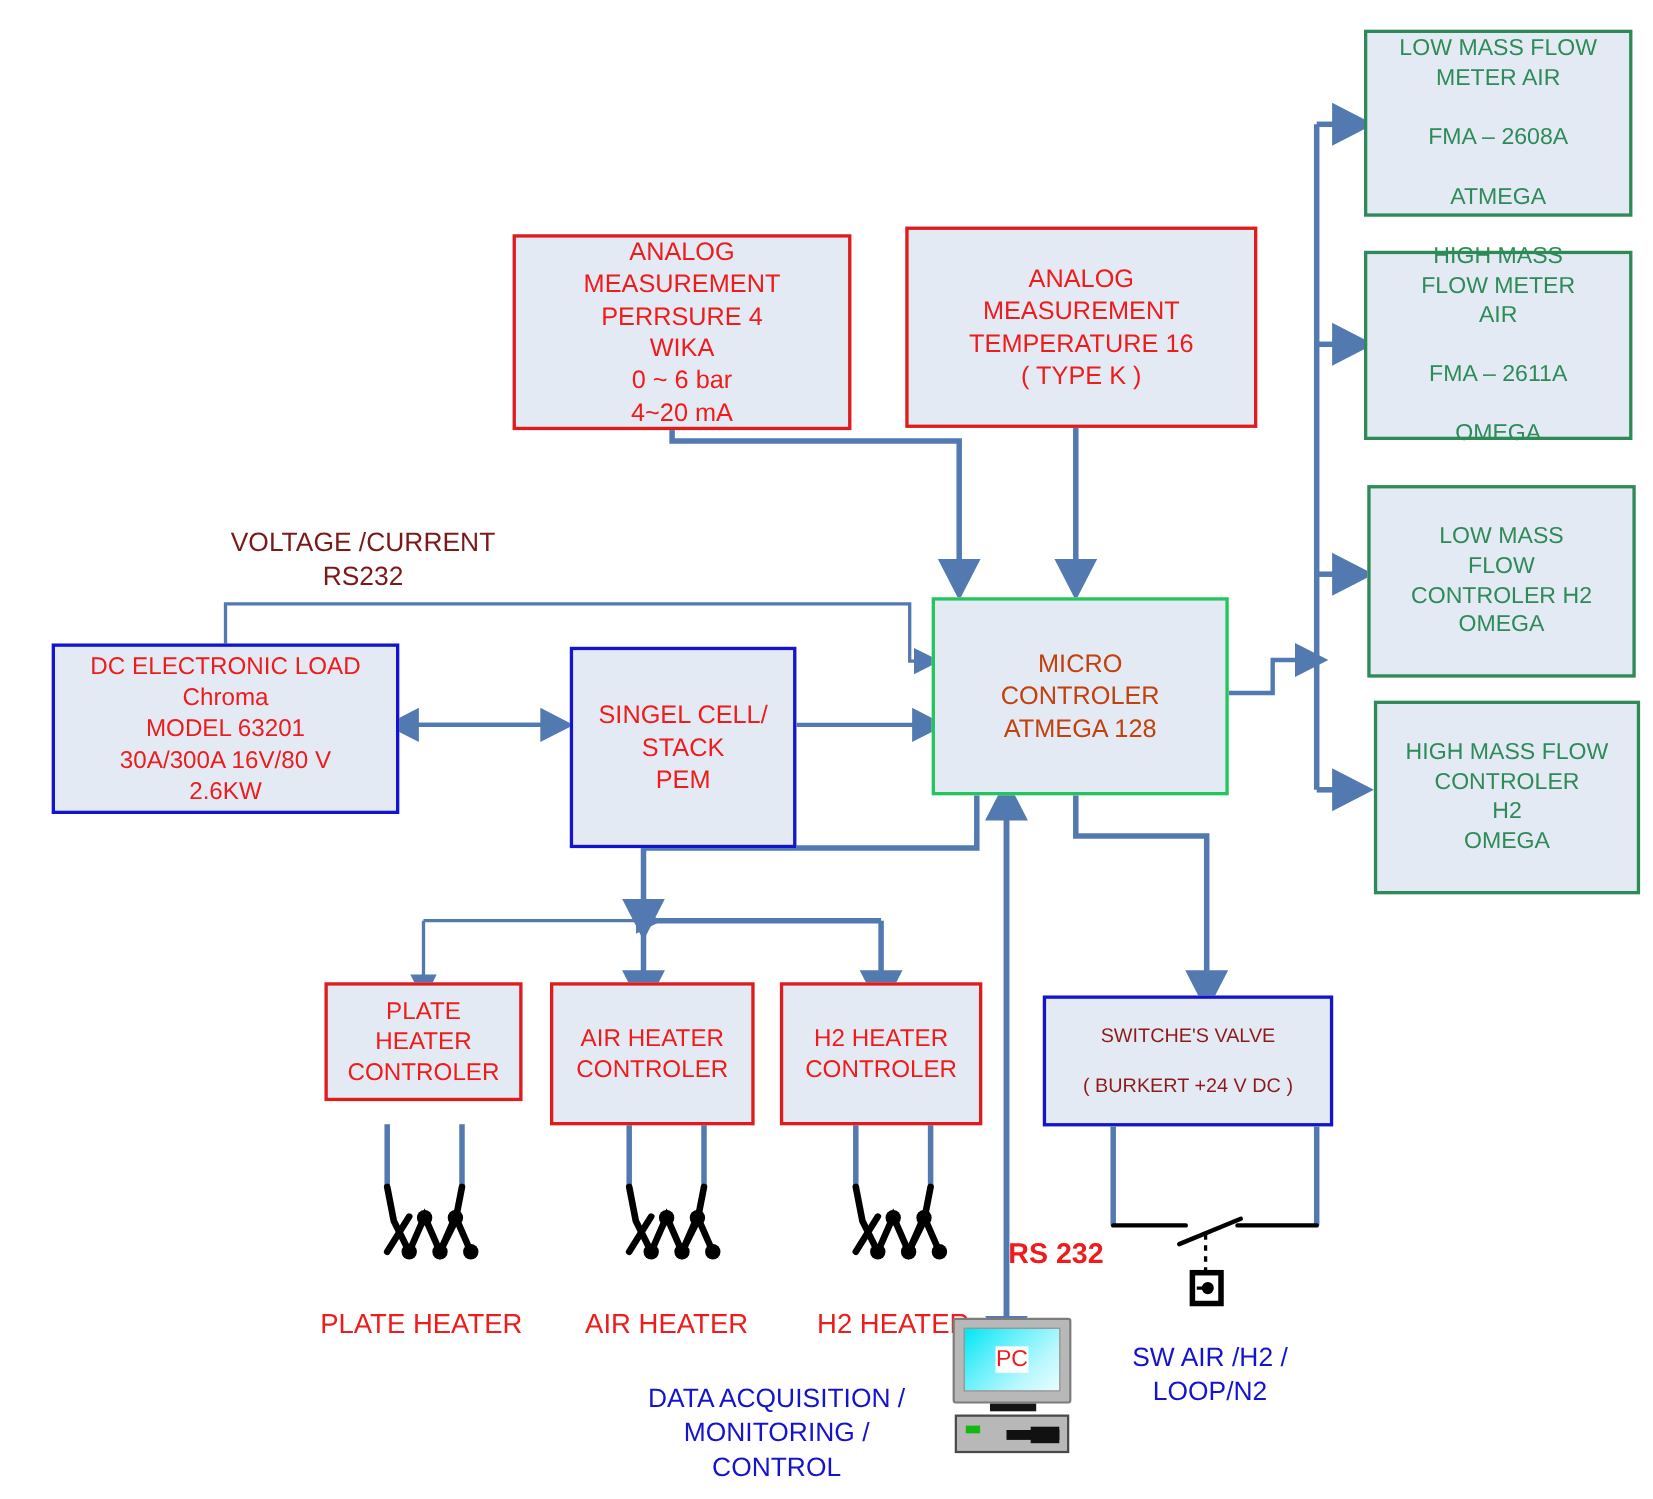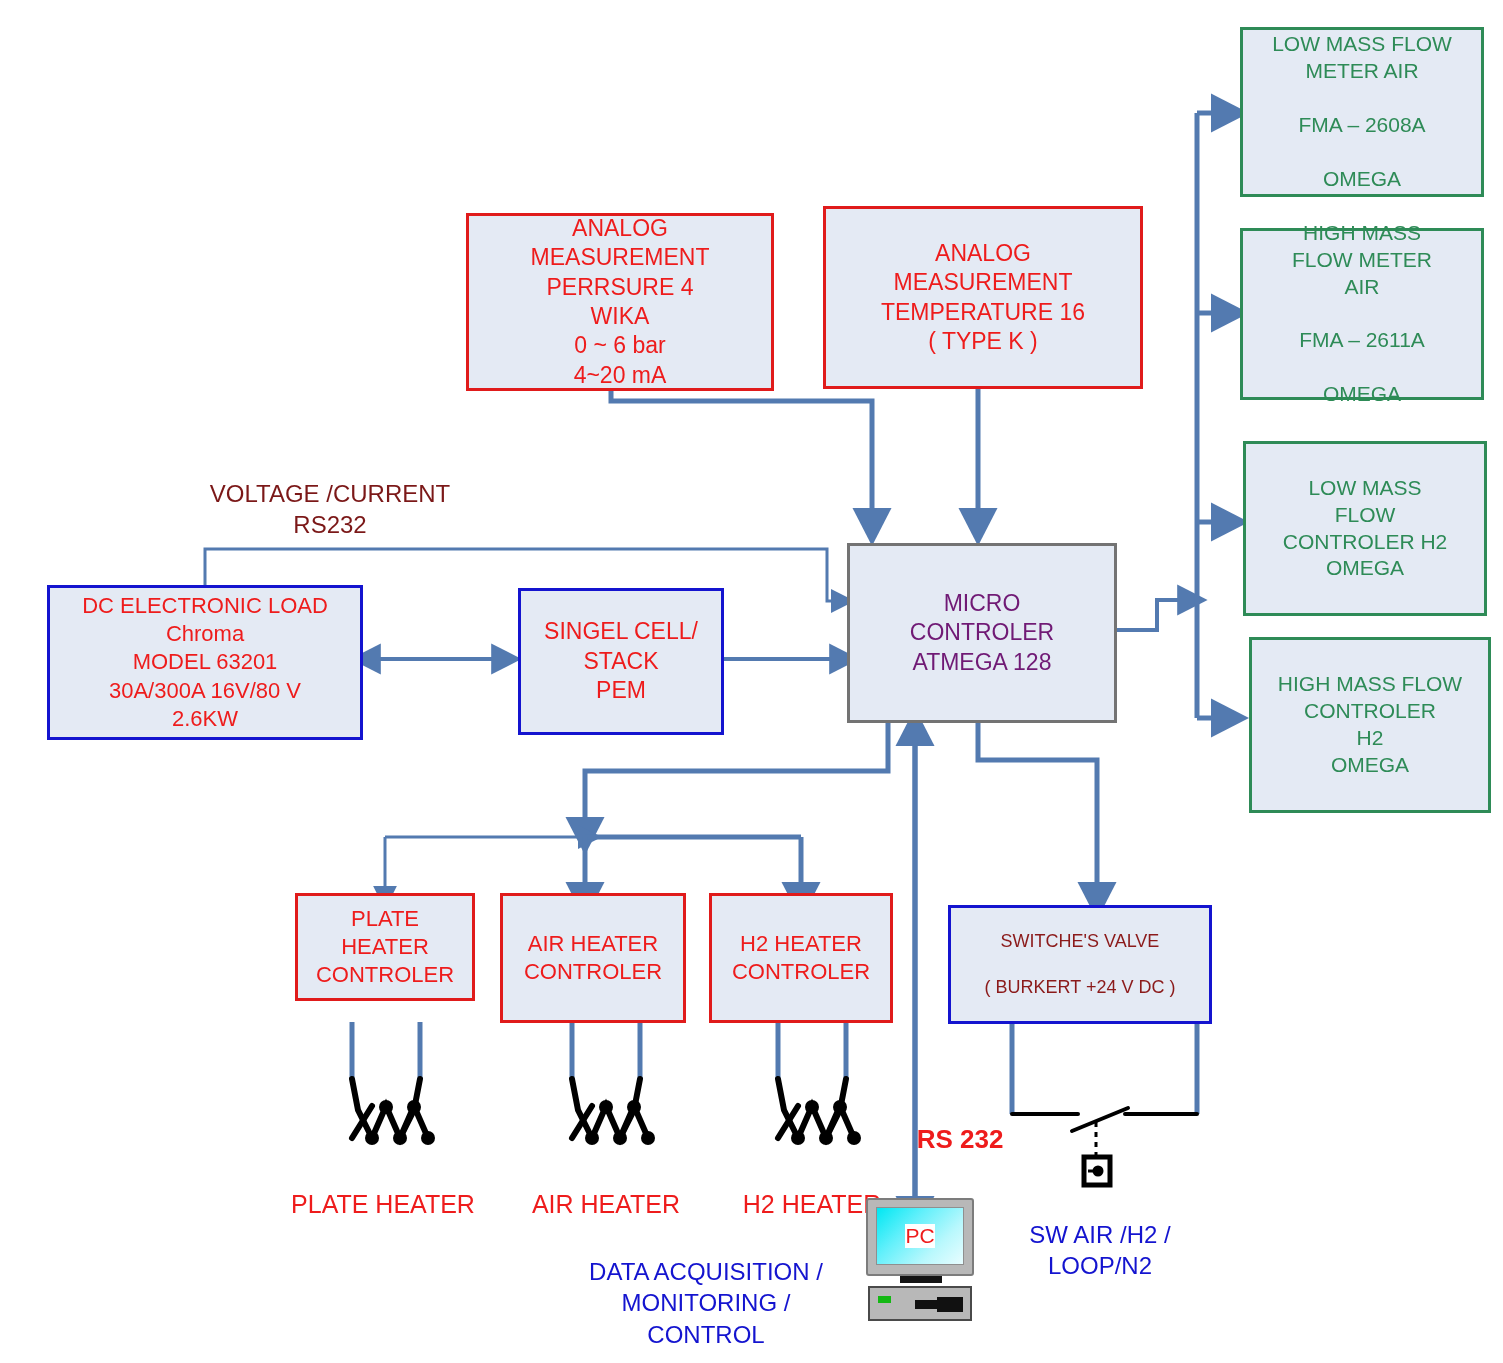--- a/index.html
+++ b/index.html
@@ -49,22 +49,22 @@
   }
   .box-blue-maroon {
     border: 3px solid #1414cf;
     color: #8b1a1a;
   }
   .box-green {
     border: 3px solid #2e8b57;
     color: #2e8b57;
   }
   .box-black {
-    border: 3px solid #737373;
-    color: #701a75;
+    border: 3px solid #22c55e;
+    color: #c2410c;
   }
   .free-label {
     position: absolute;
     text-align: center;
     white-space: pre-line;
     line-height: 1.3;
     z-index: 4;
   }
   .lbl-maroon { color: #7b1818; }
   .lbl-red    { color: #ee1c1c; }
@@ -279,33 +279,33 @@
   </div>
 
   <div class="box box-blue" style="left:47px; top:585px; width:316px; height:155px; font-size:22px;">
     <span>DC ELECTRONIC LOAD
 Chroma
 MODEL 63201
 30A/300A 16V/80 V
 2.6KW</span>
   </div>
 
-  <div class="box box-blue" style="left:518px; top:588px; width:206px; height:147px; font-size:23px;">
+  <div class="box box-blue" style="left:518px; top:588px; width:206px; height:183px; font-size:23px;">
     <span>SINGEL CELL/
 STACK
 PEM</span>
   </div>
 
   <div class="box box-green" style="left:1240px; top:27px; width:244px; height:170px; font-size:21px;">
     <span>LOW MASS FLOW
 METER AIR
 
 FMA – 2608A
 
-OMEGA</span>
+ATMEGA</span>
   </div>
 
   <div class="box box-green" style="left:1240px; top:228px; width:244px; height:172px; font-size:21px;">
     <span>HIGH MASS
 FLOW METER
 AIR
 
 FMA – 2611A
 
 OMEGA</span>

